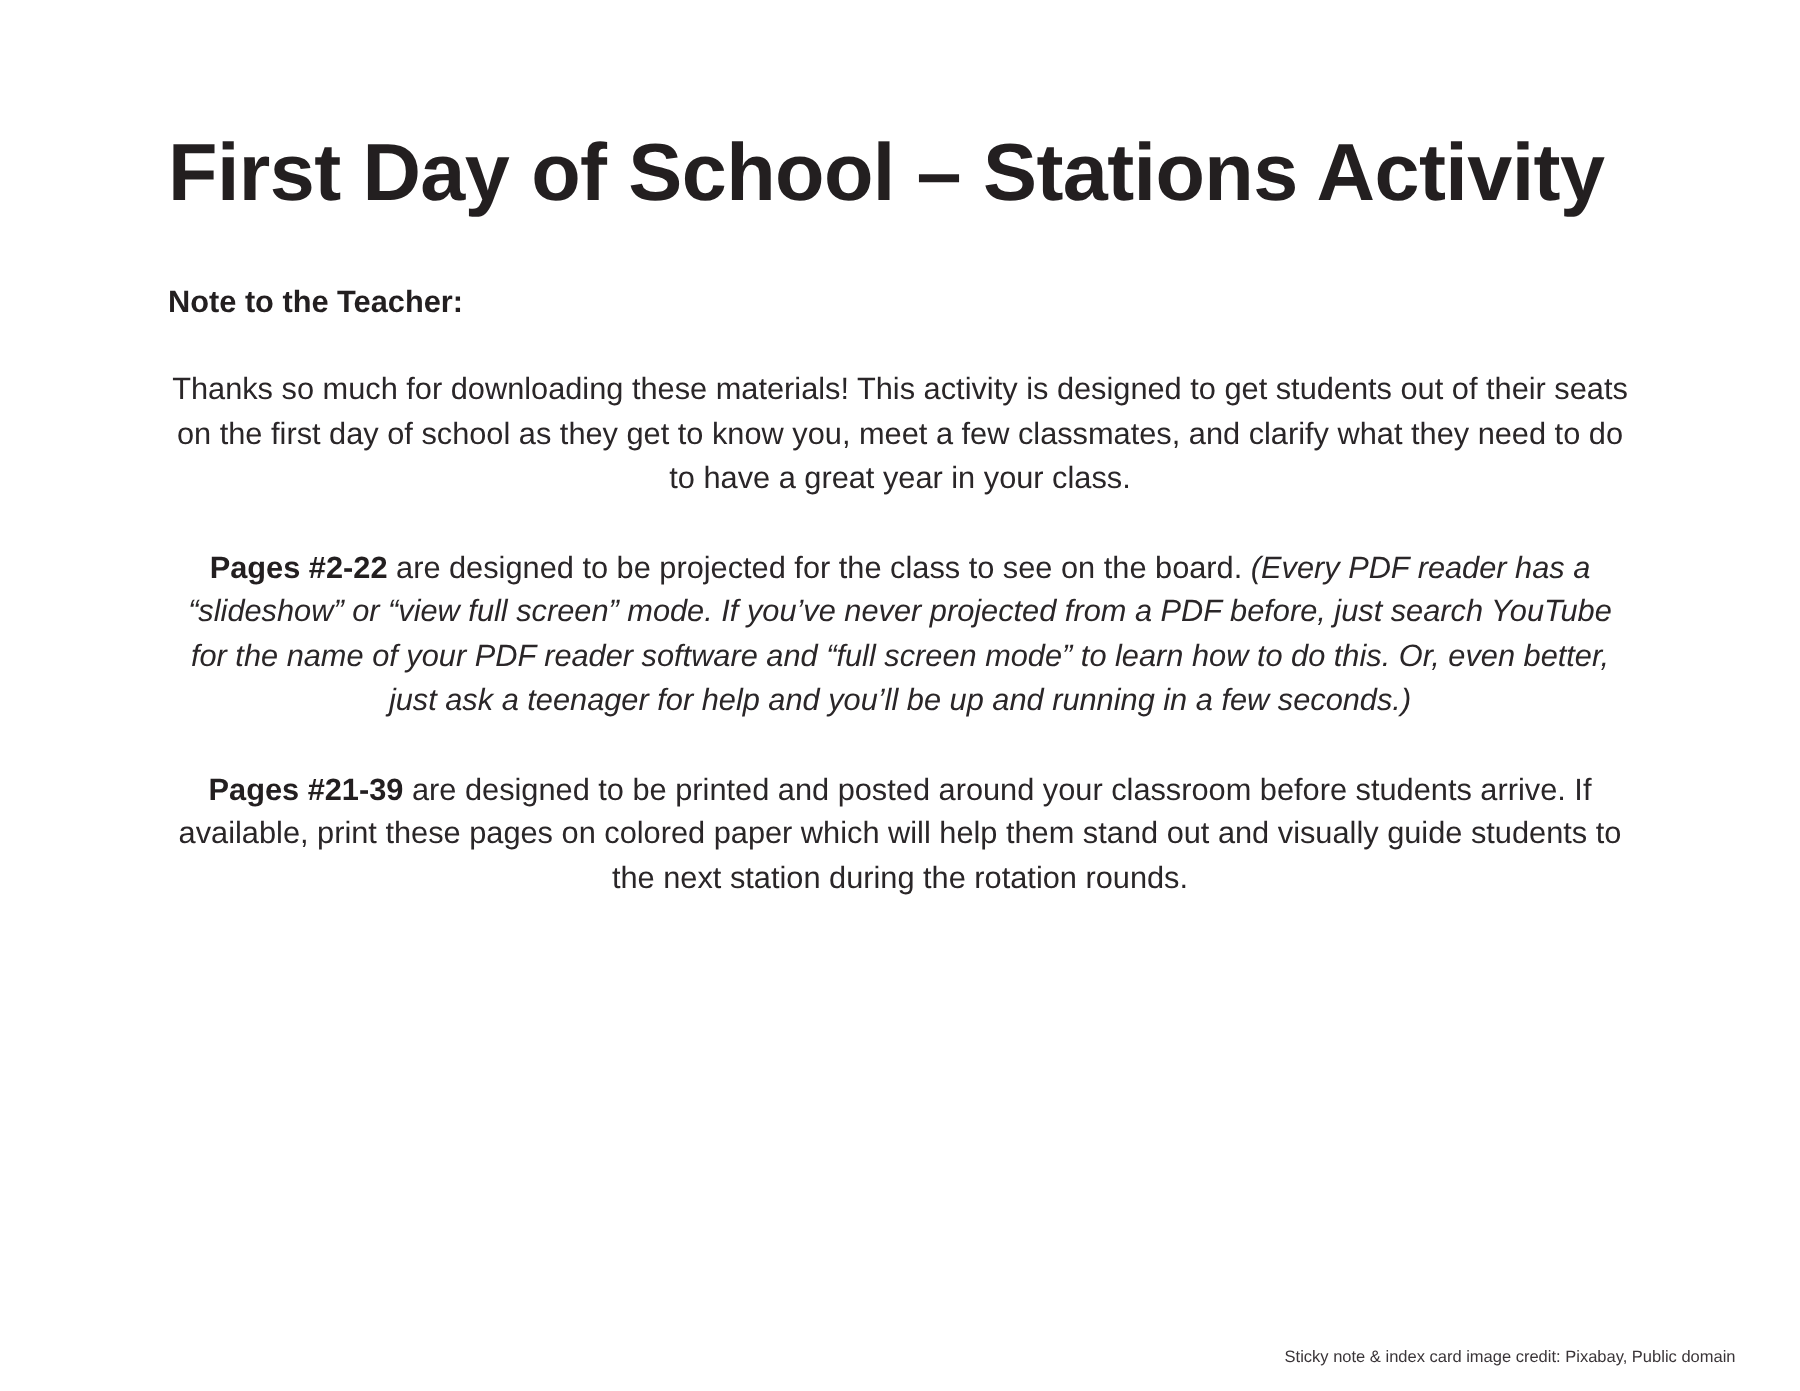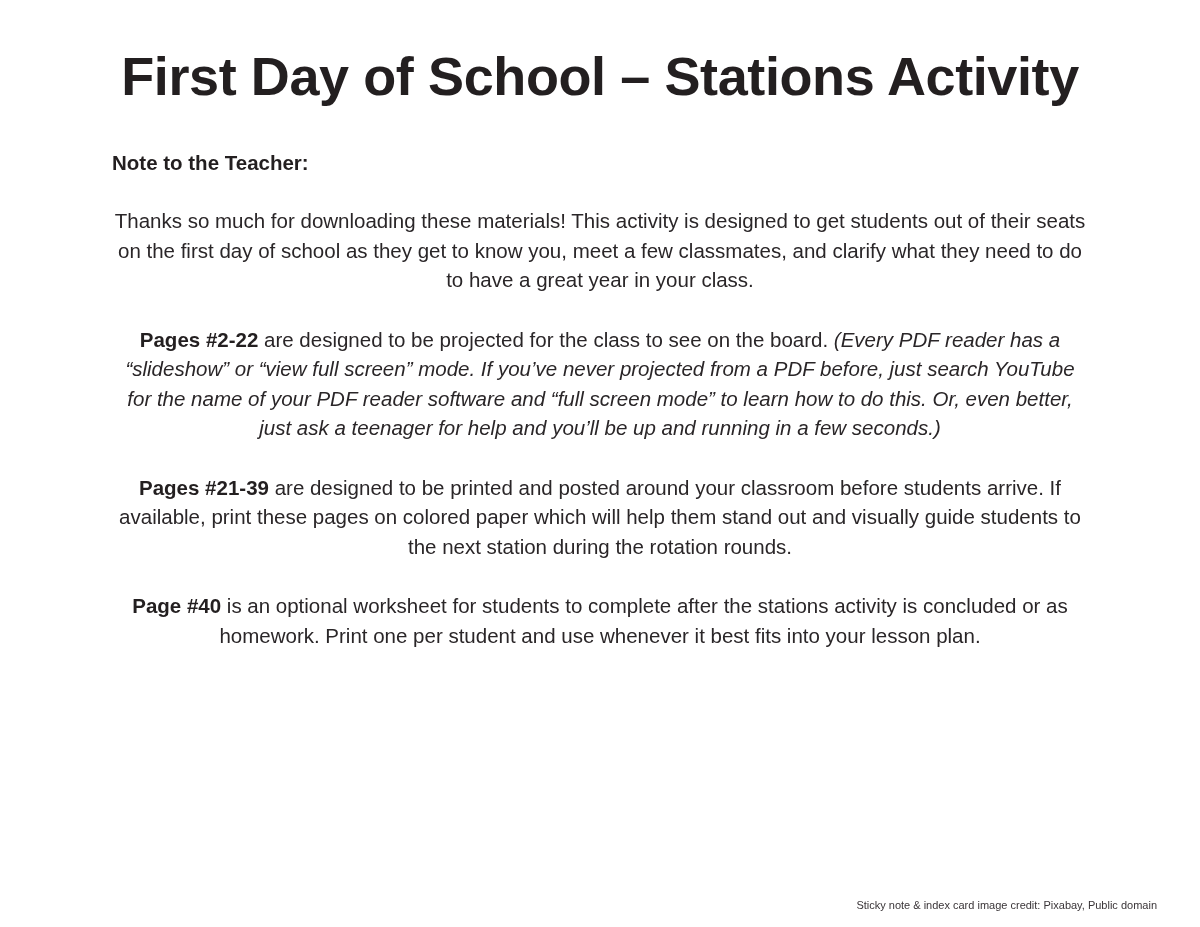--- a/index.html
+++ b/index.html
@@ -28,22 +28,22 @@
   .content {
     position: absolute;
     left: 112px;
     top: 0;
     width: 976px;
   }
 
   
   .doc-title {
     margin: 0;
-    padding-top: 45px;
-    text-align: center;
+    padding-top: 84px;
+    text-align: left;
     font-size: 54px;
     line-height: 62px;
     font-weight: 700;
     letter-spacing: -0.4px;
     color: #231f20;
     white-space: nowrap;
   }
 
   
   .note-heading {
@@ -126,21 +126,18 @@
     </p>
 
     <p class="body-para tight">
       <span class="b">Pages #2-22</span><span> are designed to be projected for the class to see on the board. </span><span class="i">(Every PDF reader has a “slideshow” or “view full screen” mode. If you’ve never projected from a PDF before, just search YouTube for the name of your PDF reader software and “full screen mode” to learn how to do this. Or, even better, just ask a teenager for help and you’ll be up and running in a few seconds.)</span>
     </p>
 
     <p class="body-para tight">
       <span class="b">Pages #21-39</span><span> are designed to be printed and posted around your classroom before students arrive. If available, print these pages on colored paper which will help them stand out and visually guide students to the next station during the rotation rounds.</span>
     </p>
 
-    <p class="body-para tight">
-      <span class="b">Page #40</span><span> is an optional worksheet for students to complete after the stations activity is concluded or as homework. Print one per student and use whenever it best fits into your lesson plan.</span>
-    </p>
 
 
   </div>
 
   <p class="credit">Sticky note &amp; index card image credit: Pixabay, Public domain</p>
 </div>
 
 </body></html>

